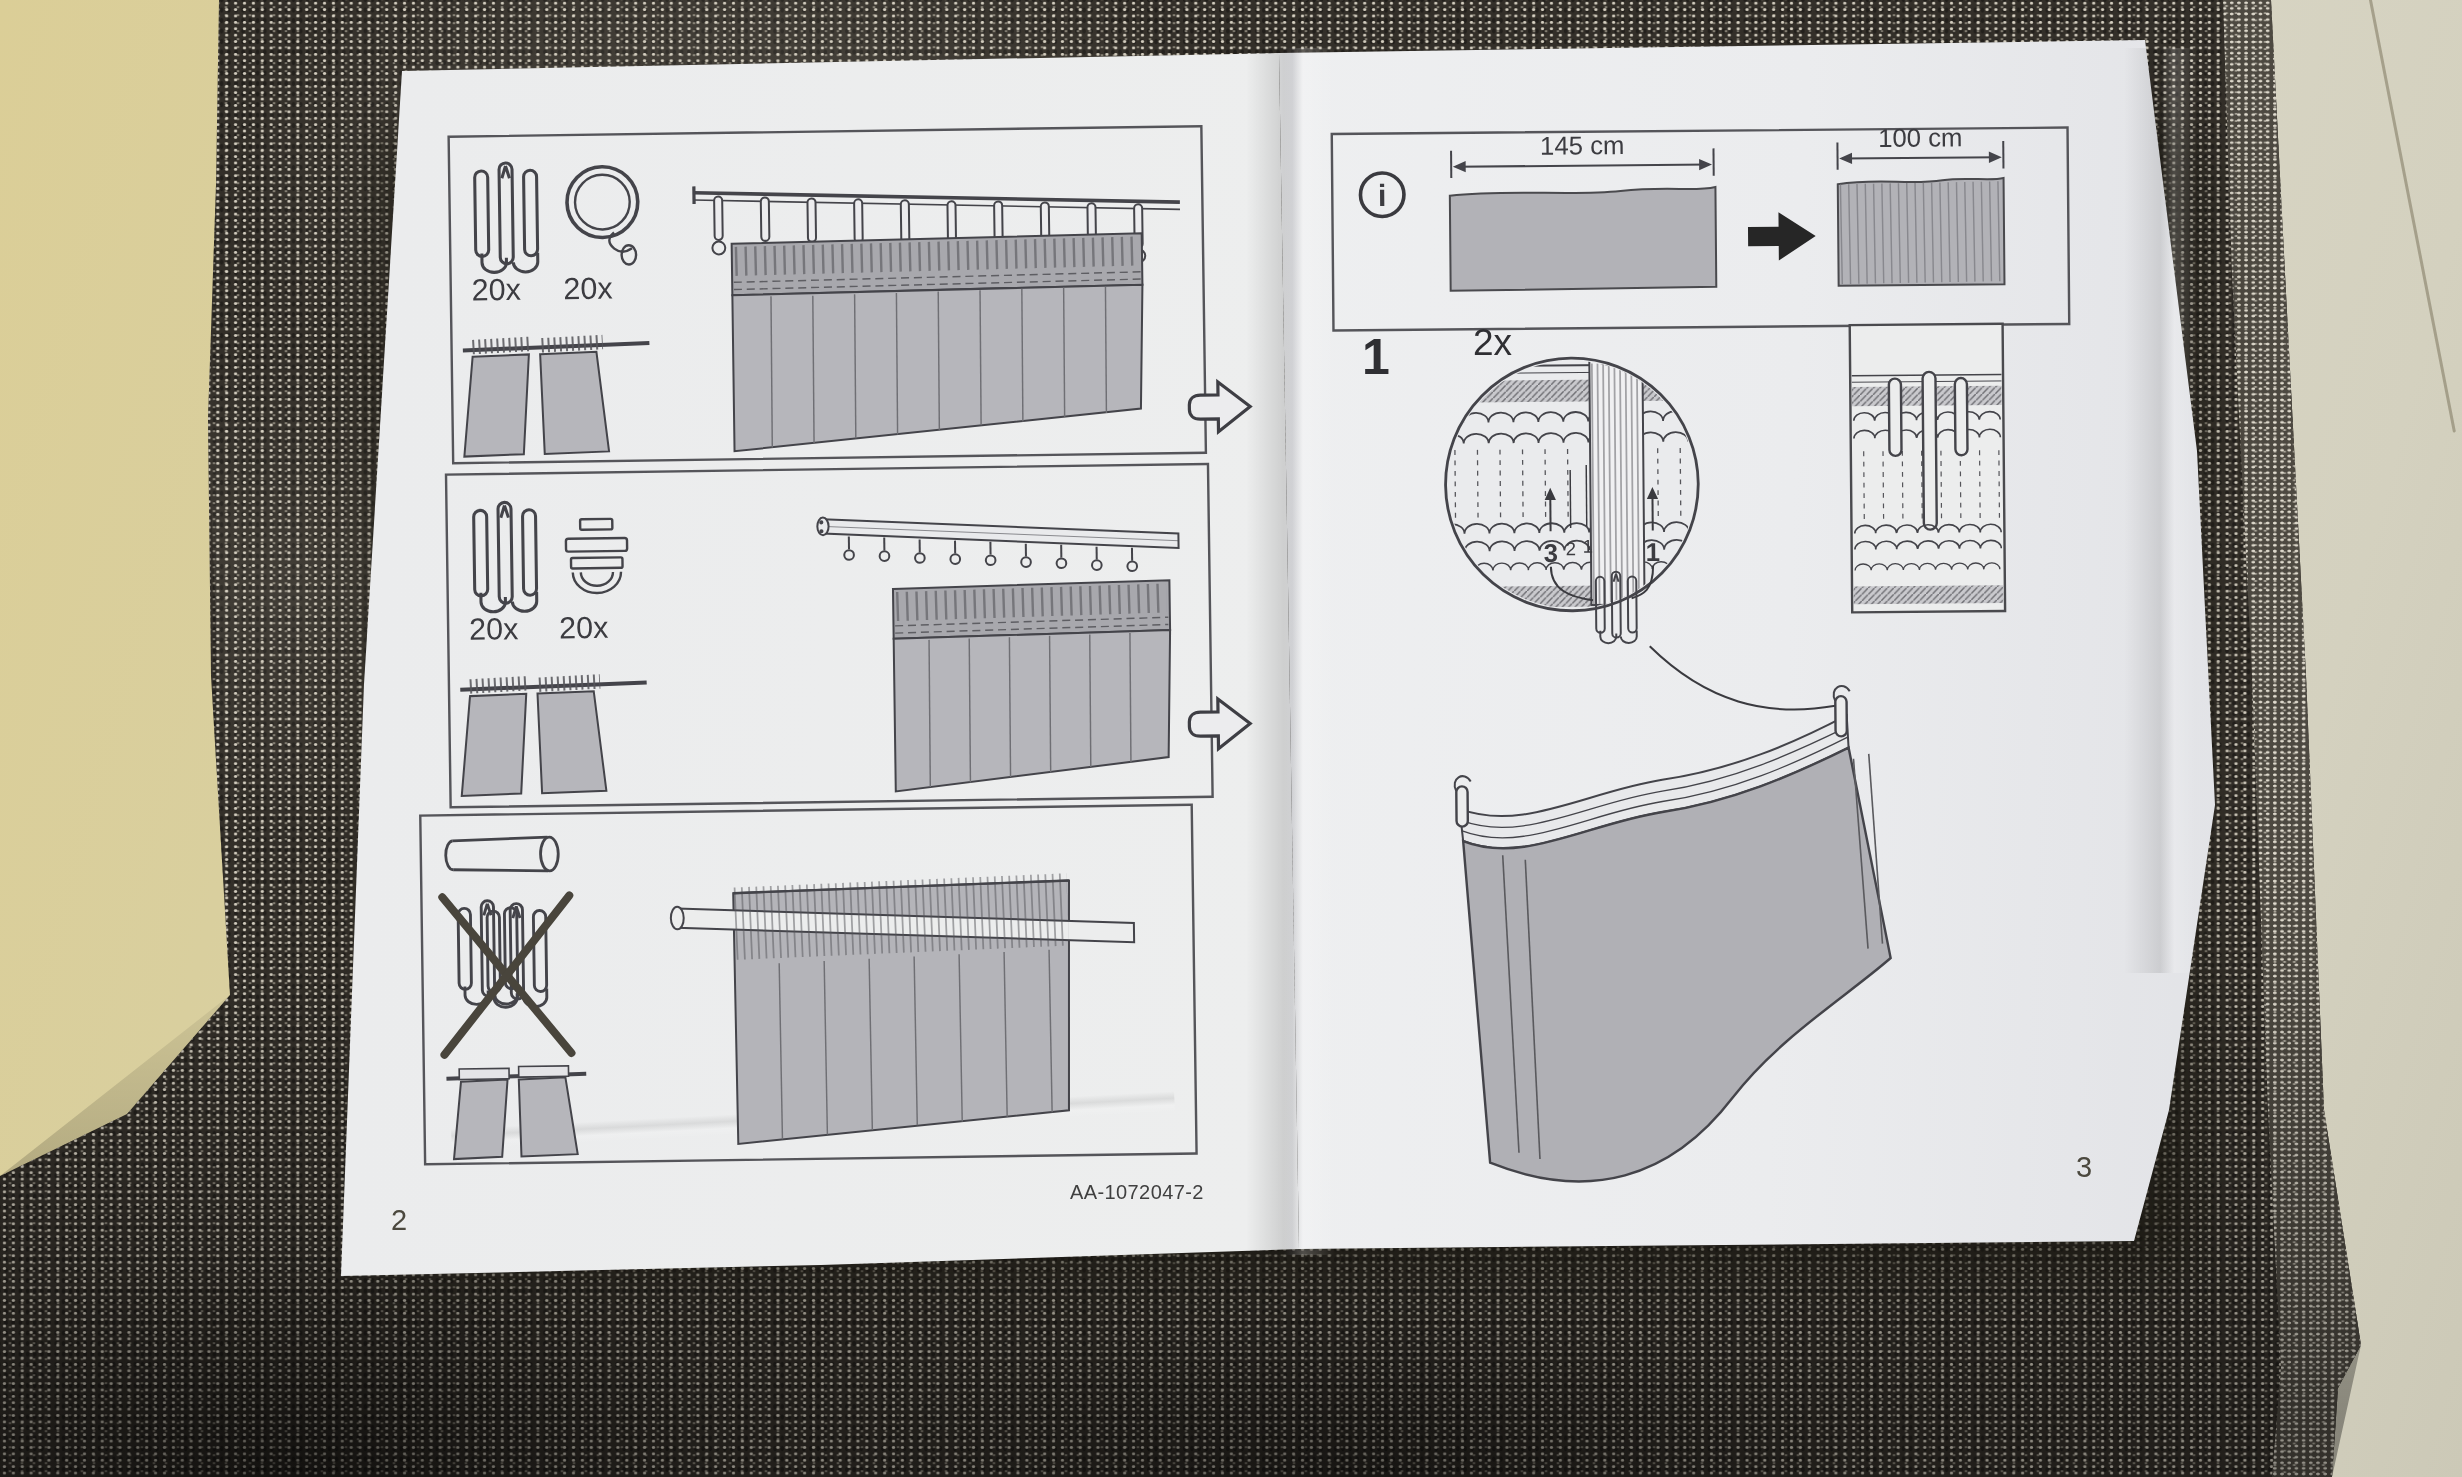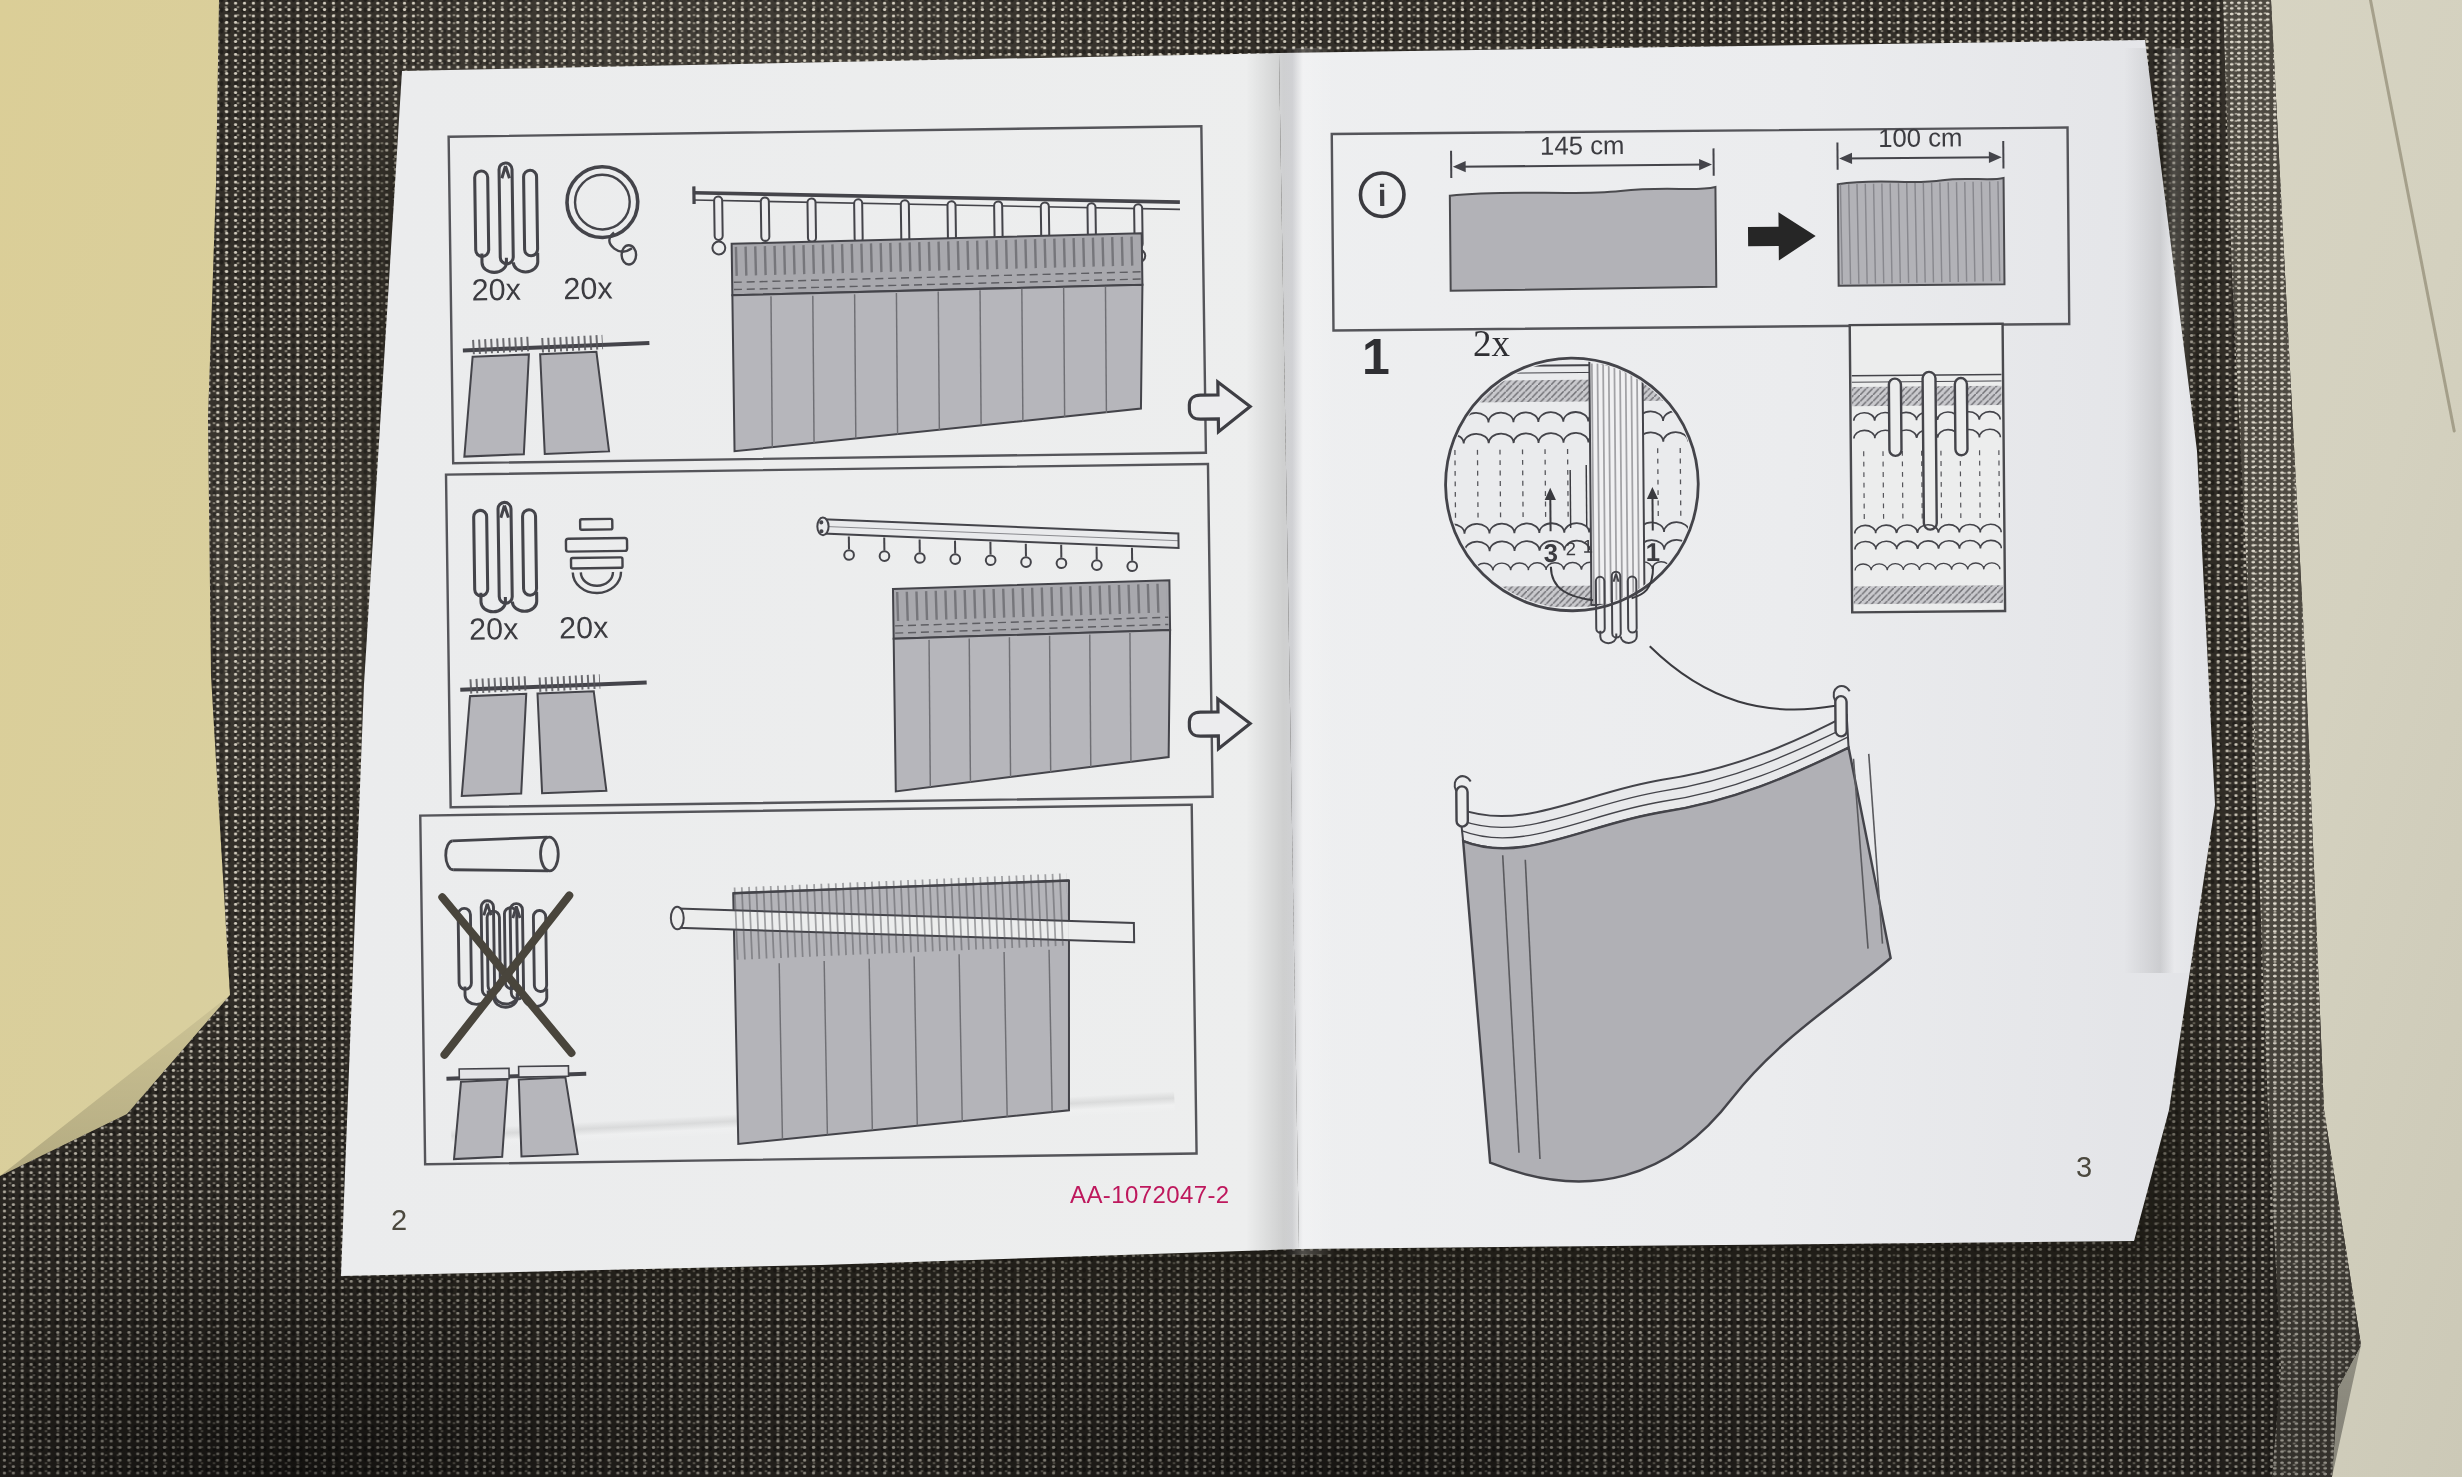--- a/index.html
+++ b/index.html
@@ -46,23 +46,23 @@
     background:linear-gradient(92deg,#cfd0d6 0%,#e3e4e8 9%,#eff0f1 42%,#ebecee 72%,#e0e1e5 94%);}
   .fold{left:1246px;top:48px;width:89px;height:1207px;pointer-events:none;
     background:linear-gradient(90deg,rgba(0,0,0,0) 0%,rgba(0,0,0,.13) 42%,rgba(90,90,100,.20) 52%,rgba(255,255,255,.22) 64%,rgba(0,0,0,0) 100%);}
   .crease1{left:2124px;top:48px;width:72px;height:925px;pointer-events:none;
     background:linear-gradient(90deg,rgba(0,0,0,0),rgba(0,0,0,.10) 50%,rgba(255,255,255,.18) 70%,rgba(0,0,0,0));}
   .crease2{left:451px;top:1110px;width:724px;height:21px;pointer-events:none;transform:rotate(-3deg);
     background:linear-gradient(to bottom,rgba(0,0,0,0),rgba(0,0,0,.08),rgba(255,255,255,.15),rgba(0,0,0,0));}
   
   .t{position:absolute;color:#3c3c41;}
   .stepnum{font-size:50px;font-weight:bold;color:#2f2f33;}
-  .mult{font-size:37px;color:#2f2f33;font-family:Liberation Serif, serif;}
+  .mult{font-size:37px;color:#2f2f33;}
   .pagenum{font-size:29px;color:#4b483e;}
-  .doccode{font-size:24px;color:#be185d;letter-spacing:0.4px;}
+  .doccode{font-size:20px;color:#404040;letter-spacing:0.4px;}
   svg{position:absolute;overflow:visible;}
   svg text{font-family:"Liberation Sans",sans-serif;fill:#3c3c41;}
   .r1{transform:rotate(-.8deg);transform-origin:0 0;}
 </style>
 </head>
 <body>
 
 <div class="scene">
 
   <div class="abs table"></div>

